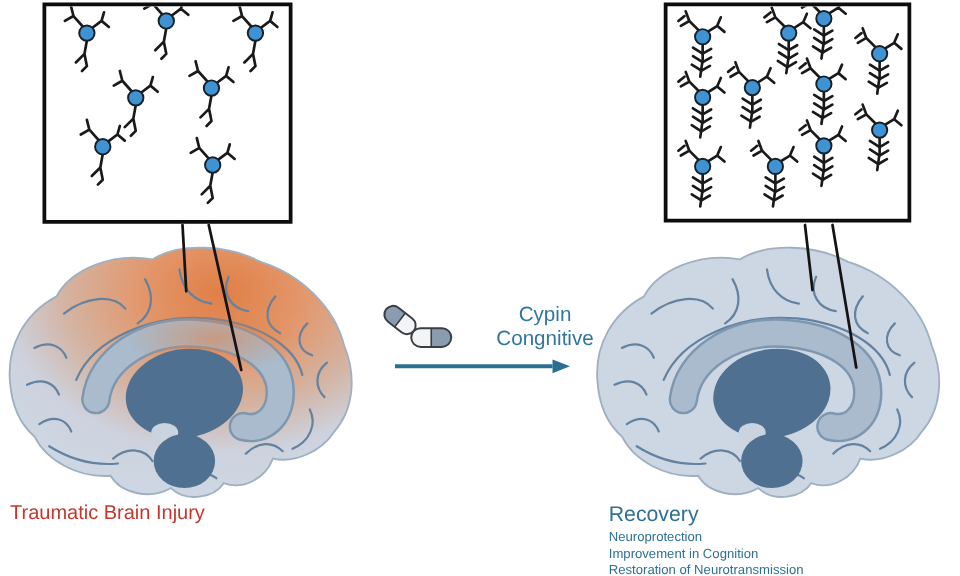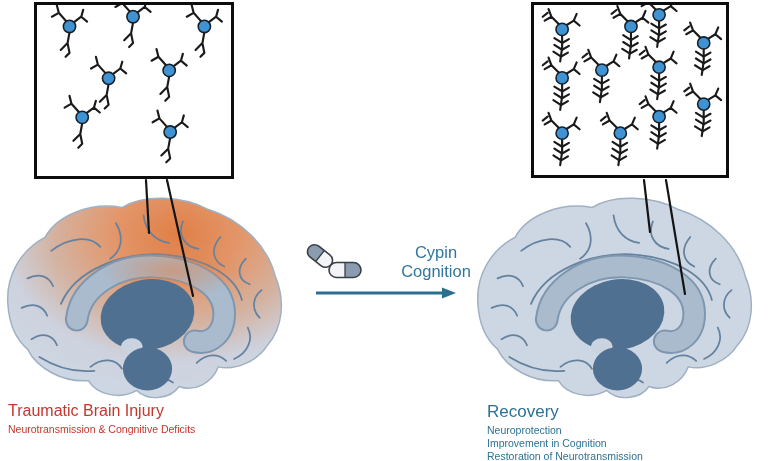--- a/index.html
+++ b/index.html
@@ -188,31 +188,30 @@
     <g transform="translate(42,29)">
       <rect x="-16" y="-7.5" width="32" height="15" rx="7.5" fill="#f3f4f5"></rect>
       <rect x="0" y="-7.5" width="16" height="15" fill="#8b9cb1" clip-path="url(#cpB)"></rect>
       <rect x="-16" y="-7.5" width="32" height="15" rx="7.5" fill="none" stroke="#3a3f45" stroke-width="1.6"></rect>
       <line x1="0" y1="-7.5" x2="0" y2="7.5" stroke="#3a3f45" stroke-width="1.3"></line>
     </g>
   </svg>
 
   <div class="cypin-label">
     <div>Cypin</div>
-    <div>Cognition</div>
+    <div>Congnitive</div>
   </div>
 
   <svg class="arrow-svg" viewBox="0 0 152 14">
     <line x1="8" y1="7" x2="134" y2="7" stroke="#2a6e91" stroke-width="3.2"></line>
     <polygon points="134,1.5 148,7 134,12.5" fill="#2a6e91"></polygon>
   </svg>
 
   <div class="caption caption-left">
     <div class="title">Traumatic Brain Injury</div>
-    <div class="sub">Neurotransmission &amp; Congnitive Deficits</div>
   </div>
 
   <div class="caption caption-right">
     <div class="title">Recovery</div>
     <div class="sub">Neuroprotection</div>
     <div class="sub">Improvement in Cognition</div>
     <div class="sub">Restoration of Neurotransmission</div>
   </div>
 
 </div>

